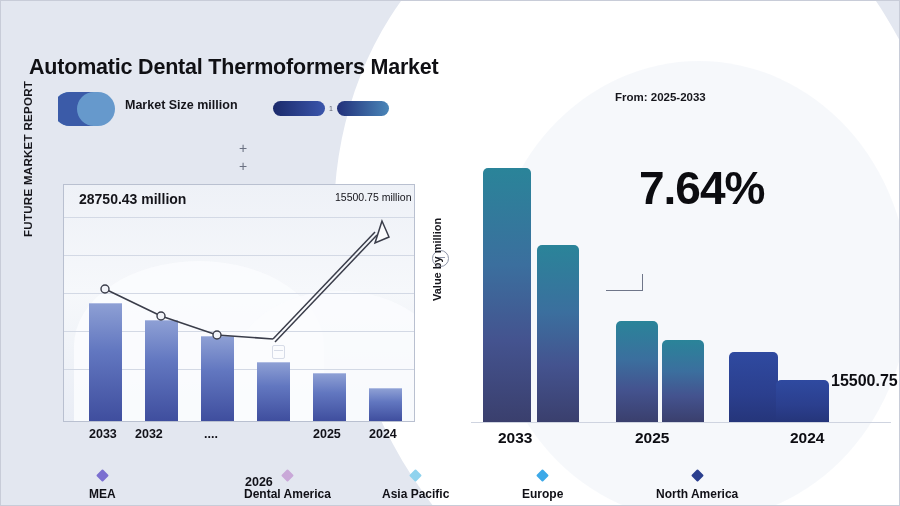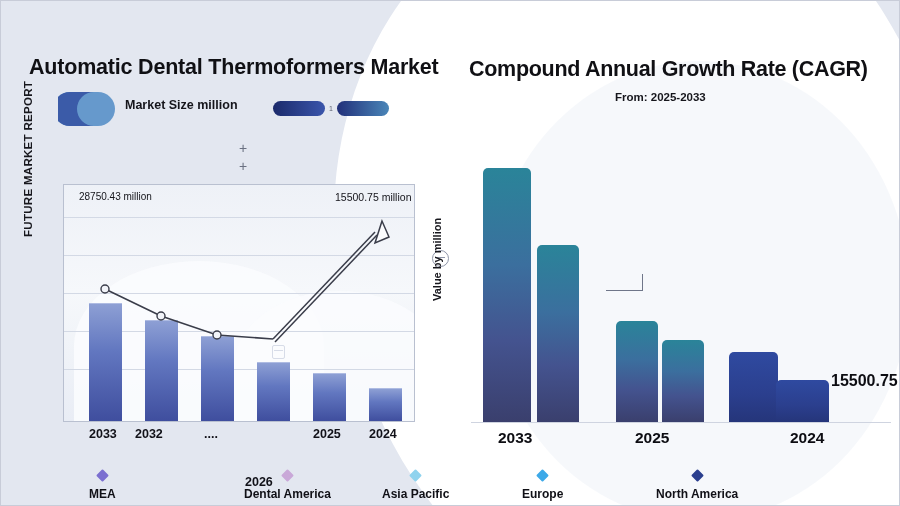--- a/index.html
+++ b/index.html
@@ -68,21 +68,21 @@
   .gridline{position:absolute;left:0;right:0;height:1px;background:#d3d9e5;}
   .blob{
     position:absolute;left:10px;bottom:-10px;width:250px;height:170px;
     background:#fbfcfe;border-radius:50% 50% 0 0;opacity:.9;
   }
   .blob2{
     position:absolute;right:-30px;bottom:-20px;width:210px;height:150px;
     background:#fafbfe;border-radius:50% 50% 0 0;opacity:.85;
   }
   .lbl-left{
-    position:absolute;left:78px;top:190px;font-size:10px;font-weight:normal;color:#14141a;
+    position:absolute;left:78px;top:190px;font-size:14px;font-weight:bold;color:#14141a;
   }
   .lbl-right{
     position:absolute;left:334px;top:190px;font-size:10.5px;font-weight:normal;color:#14141a;
   }
 
   .bar-l{
     position:absolute;bottom:0;width:33px;
     background:linear-gradient(180deg,#8d9fd4 0%,#6277c0 40%,#3f4e9e 100%);
     border-top:1px solid #aebbe2;
   }
@@ -227,23 +227,23 @@
     <span style="left:26px;">2033</span>
     <span style="left:72px;text-align:right;">2032</span>
     <span style="left:141px;">....</span>
     <span style="left:182px;margin-top:48px;">2026</span>
     <span style="left:250px;">2025</span>
     <span style="left:306px;">2024</span>
   </div>
 
   <div class="minus-circle"></div>
 
-  <div class="right-title">Compound Annual Growth Rate (CAGR)</div>
   <div class="right-sub">From: 2025-2033</div>
 
+  <div class="cagr">7.64%</div>
 
   <div class="axis-title-right">Value by million</div>
 
   <div class="bracket"></div>
 
   <div class="rbaseline"></div>
 
   <div style="position:absolute;left:470px;top:161px;width:420px;height:260px;">
     <div class="bar-r grad-bar" style="left:12px;width:48px;height:254px;"></div>
     <div class="bar-r grad-bar" style="left:66px;width:42px;height:177px;"></div>

